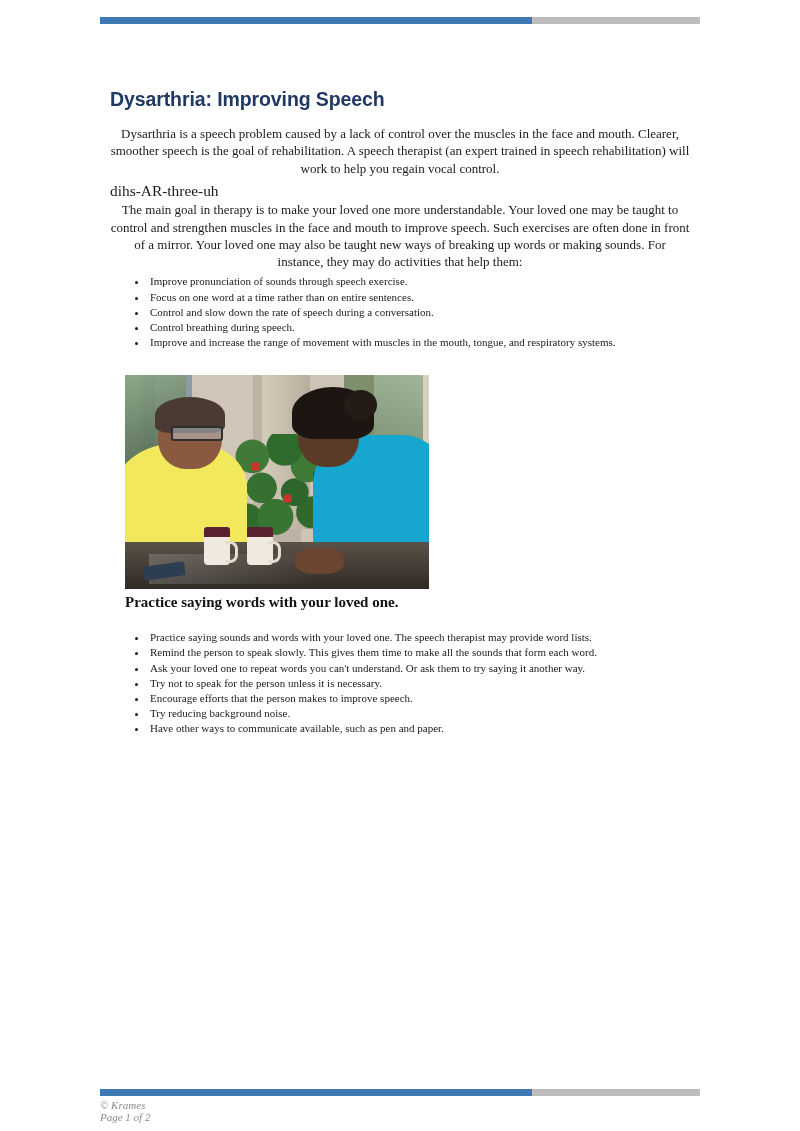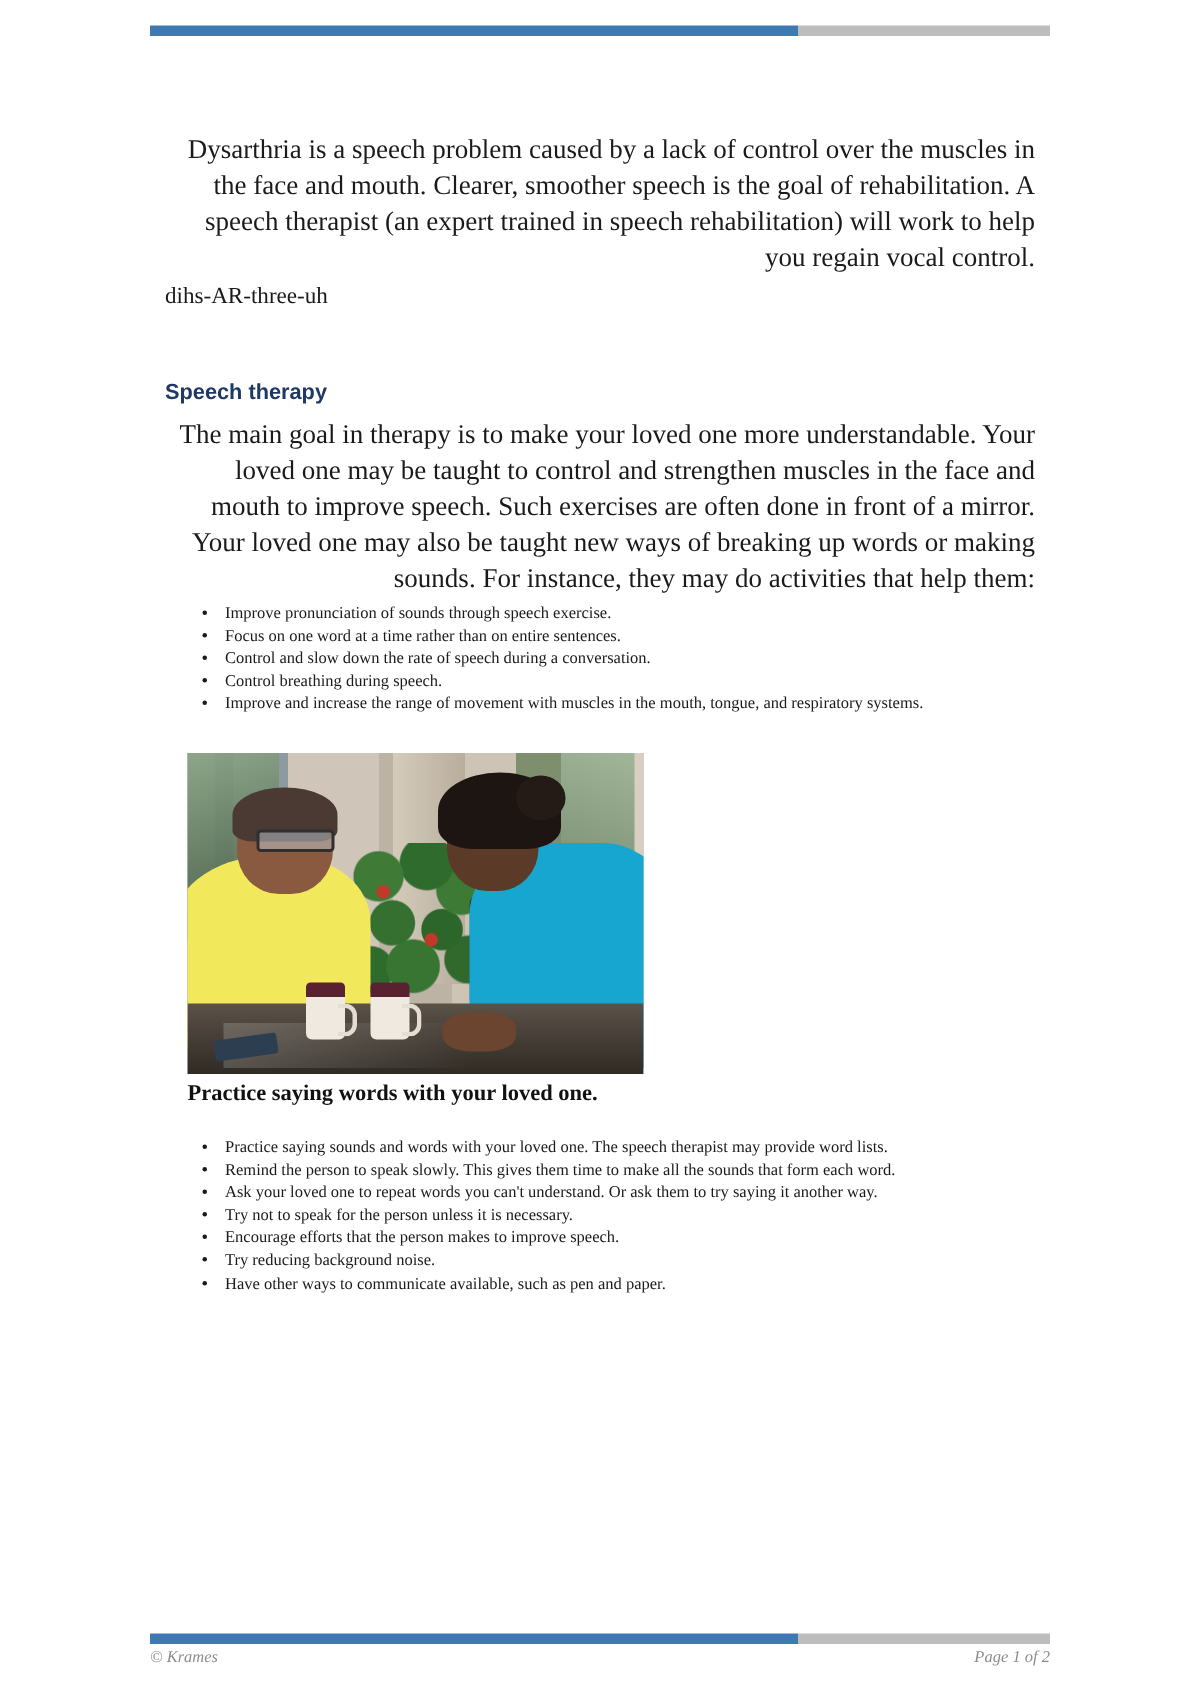--- a/index.html
+++ b/index.html
@@ -62,24 +62,24 @@
   h2.section-head {
     font-family: "Liberation Sans", sans-serif;
     font-size: 14.5px;
     font-weight: bold;
     color: #1f3864;
     margin: 0 0 8px 0;
   }
   h2.spaced-top { margin-top: 30px; }
 
   p.body-text {
-    font-size: 18px;
+    font-size: 13px;
     line-height: 1.33;
     margin: 0 0 4px 0;
-    text-align: right;
+    text-align: center;
   }
 
   p.pronounce {
     font-size: 15.4px;
     line-height: 1.33;
     margin: 0;
   }
 
   ul.bullets {
     margin: 4px 0 0 0;
@@ -233,40 +233,41 @@
     position: absolute;
     left: 100px;
     top: 1099px;
     width: 600px;
     display: flex;
     justify-content: space-between;
     font-family: "Liberation Serif", serif;
     font-style: italic;
     font-size: 11px;
     color: #8c8c8c;
+    flex-direction: column;
   }
 </style>
 </head>
 <body>
 
 <div class="page">
 
   <div class="rule rule-top">
     <div class="seg-blue" style="width:72%"></div>
     <div class="seg-gray"></div>
   </div>
 
   <div class="content">
 
+    <h1 class="doc-title">Dysarthria: Improving Speech</h1>
 
     <p class="body-text">Dysarthria is a speech problem caused by a lack of control over the muscles in the face and mouth. Clearer, smoother speech is the goal of rehabilitation. A speech therapist (an expert trained in speech rehabilitation) will work to help you regain vocal control.</p>
 
     <p class="pronounce">dihs-AR-three-uh</p>
 
-    <h2 class="section-head spaced-top" style="margin-top:46px">Speech therapy</h2>
     <p class="body-text">The main goal in therapy is to make your loved one more understandable. Your loved one may be taught to control and strengthen muscles in the face and mouth to improve speech. Such exercises are often done in front of a mirror. Your loved one may also be taught new ways of breaking up words or making sounds. For instance, they may do activities that help them:</p>
     <ul class="bullets">
       <li>Improve pronunciation of sounds through speech exercise.</li>
       <li>Focus on one word at a time rather than on entire sentences.</li>
       <li>Control and slow down the rate of speech during a conversation.</li>
       <li>Control breathing during speech.</li>
       <li>Improve and increase the range of movement with muscles in the mouth, tongue, and respiratory systems.</li>
     </ul>
 
 

